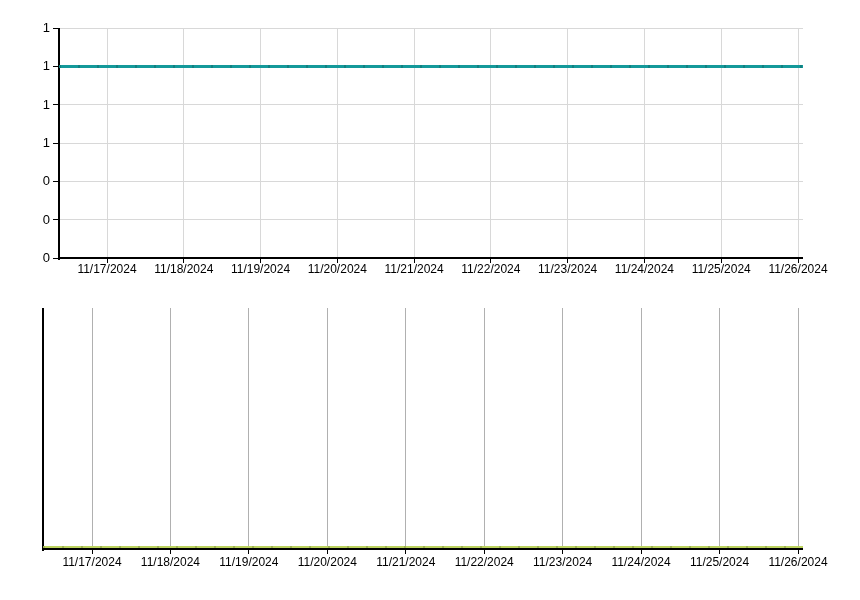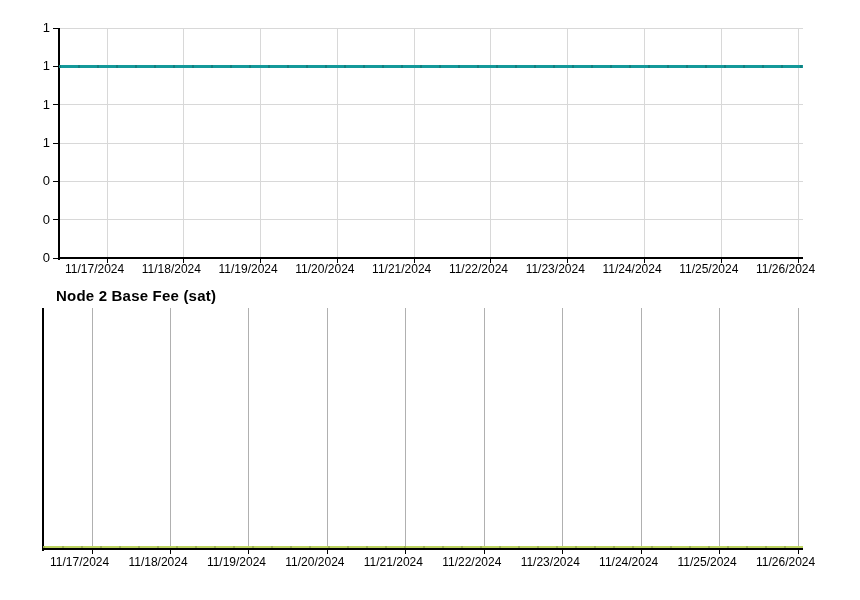--- a/index.html
+++ b/index.html
@@ -12,21 +12,21 @@
     letter-spacing:0.2px;
   }
   #title-1{left:74px;top:5px;}
   #title-2{left:56px;top:287px;}
   .gl-v,.gl-h{position:absolute;}
   .gl-v{width:1px;}
   .gl-h{height:1px;}
   .tick{position:absolute;background:#000;}
   .axis{position:absolute;background:#000;}
   .xlabel{
-    position:absolute;width:84px;text-align:left;font-size:12px;
+    position:absolute;width:84px;text-align:center;font-size:12px;
     white-space:nowrap;
   }
   .ylabel{
     position:absolute;width:40px;text-align:right;font-size:13px;line-height:18px;
   }
   .series-line{position:absolute;}
 </style>
 </head>
 <body>
 
@@ -80,21 +80,20 @@
       <div class="gl-h" style="left: 59px; top: 219.167px; width: 744px; background: rgb(216, 216, 216);"></div>
       <div class="tick" style="left: 53px; top: 219.167px; width: 6px; height: 1px;"></div>
       <div class="ylabel" style="left: 10px; top: 210.667px;">0</div>
       <div class="tick" style="left: 53px; top: 257.5px; width: 6px; height: 1px;"></div>
       <div class="ylabel" style="left: 10px; top: 249px;">0</div>
       <div class="axis" style="left: 58px; top: 28px; width: 2px; height: 232px;"></div>
       <div class="axis" style="left: 58px; top: 257px; width: 745px; height: 2px;"></div>
       <div class="series-line" style="left: 59px; top: 65px; width: 744px; height: 3px; background: repeating-linear-gradient(90deg, rgba(0, 0, 0, 0.16) 0px, rgba(0, 0, 0, 0.16) 2px, rgba(0, 0, 0, 0) 2px, rgba(0, 0, 0, 0) 19px) rgb(20, 153, 154);"></div>
     </div>
 
-  <div id="title-2" class="chart-title">Node 2 Base Fee (sat)</div>
   <div id="chart-layer-2">
       <div class="gl-v" style="left: 91.5px; top: 308px; height: 241px; background: rgb(176, 176, 176);"></div>
       <div class="tick" style="left: 91.5px; top: 549px; width: 1px; height: 5px;"></div>
       <div class="xlabel" style="left: 50px; top: 555px;">11/17/2024</div>
       <div class="gl-v" style="left: 169.944px; top: 308px; height: 241px; background: rgb(176, 176, 176);"></div>
       <div class="tick" style="left: 169.944px; top: 549px; width: 1px; height: 5px;"></div>
       <div class="xlabel" style="left: 128.444px; top: 555px;">11/18/2024</div>
       <div class="gl-v" style="left: 248.389px; top: 308px; height: 241px; background: rgb(176, 176, 176);"></div>
       <div class="tick" style="left: 248.389px; top: 549px; width: 1px; height: 5px;"></div>
       <div class="xlabel" style="left: 206.889px; top: 555px;">11/19/2024</div>

